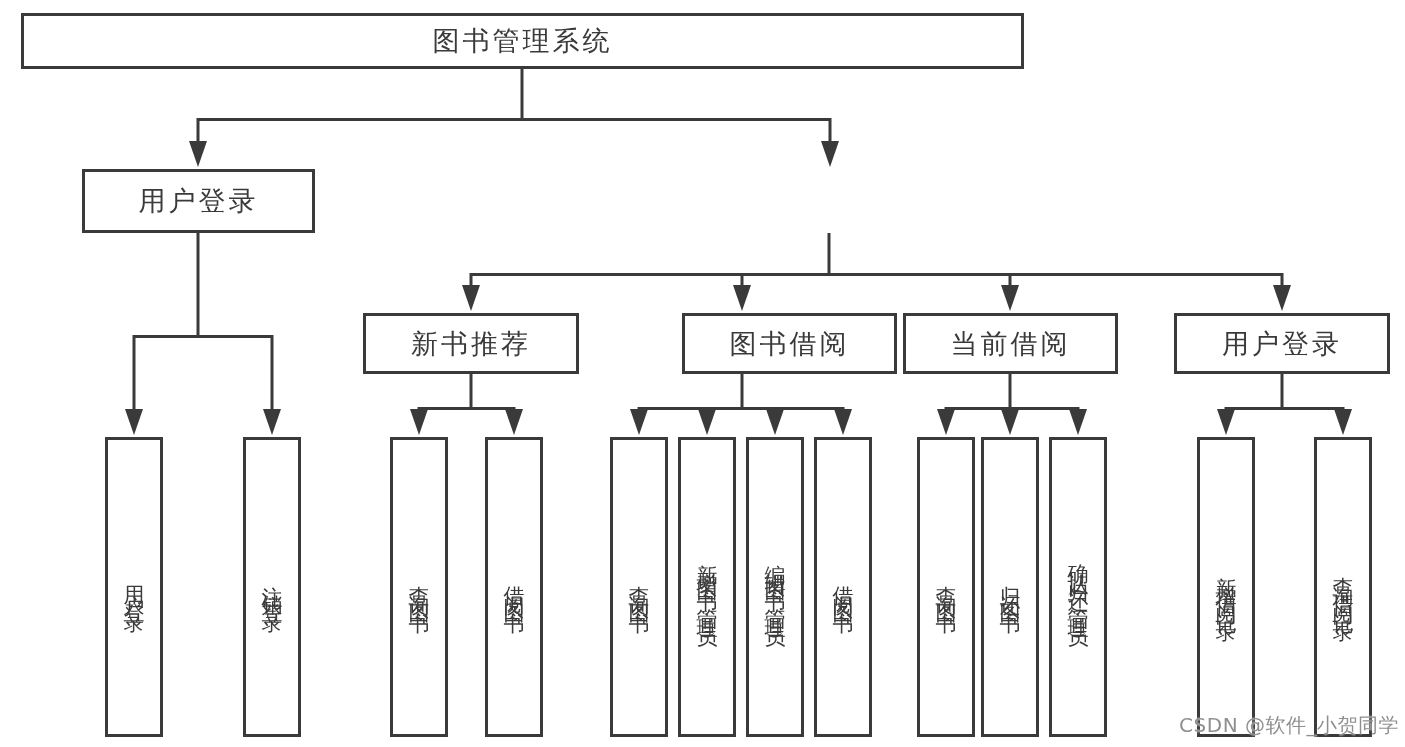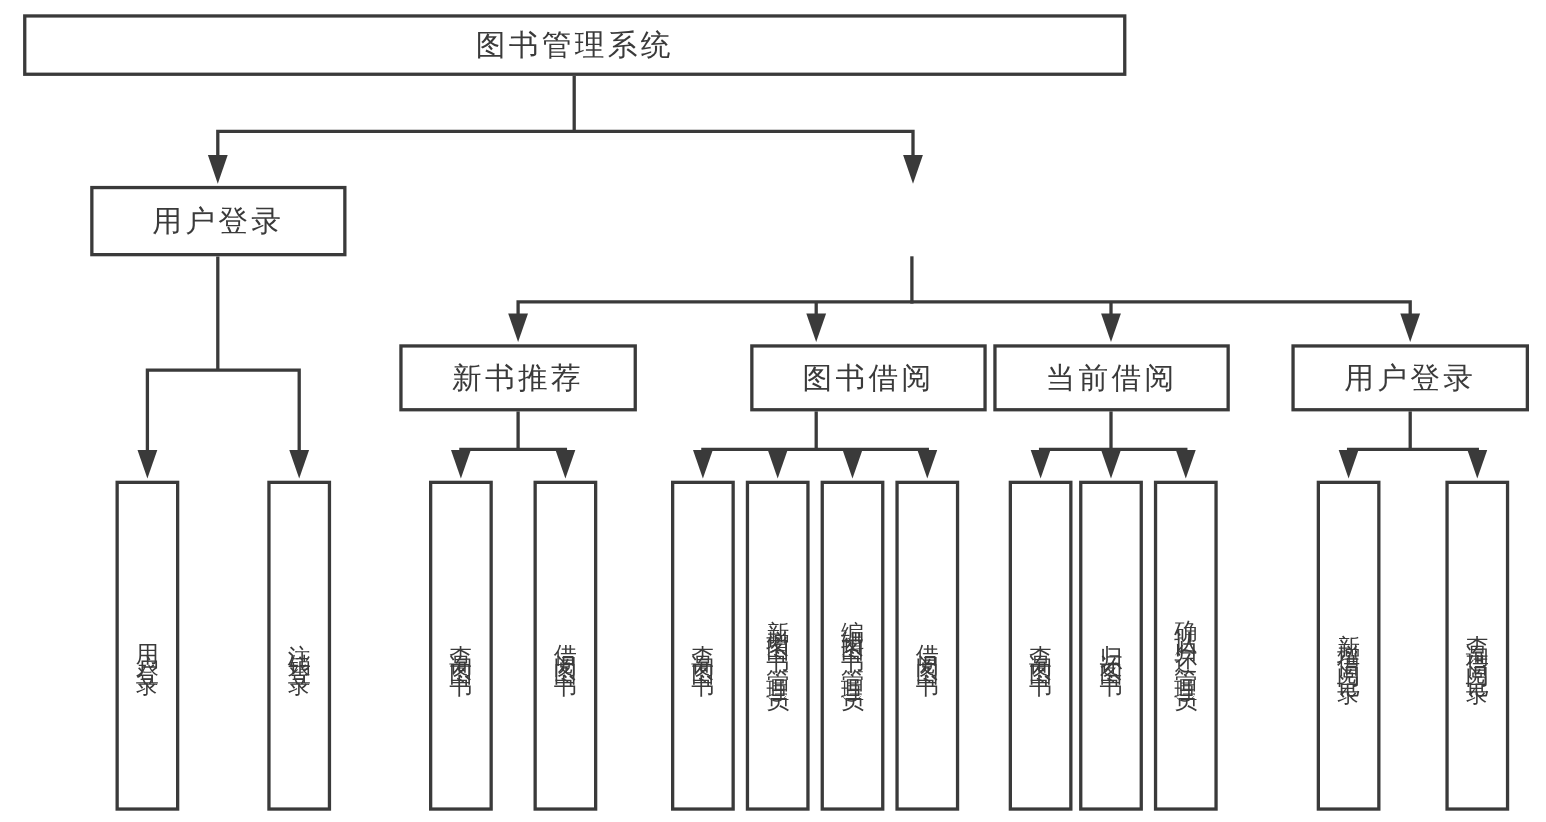--- a/index.html
+++ b/index.html
@@ -153,13 +153,14 @@
     <span class="vtext">确认归还（管理员）</span>
     </div>
 
   <div class="box vbox l12">
     <span class="vtext">新增借阅记录</span>
     </div>
   <div class="box vbox l13">
     <span class="vtext">查询借阅记录</span>
     </div>
 
+  <div class="watermark">CSDN @软件_小贺同学</div>
 </div>
 
 </body></html>

